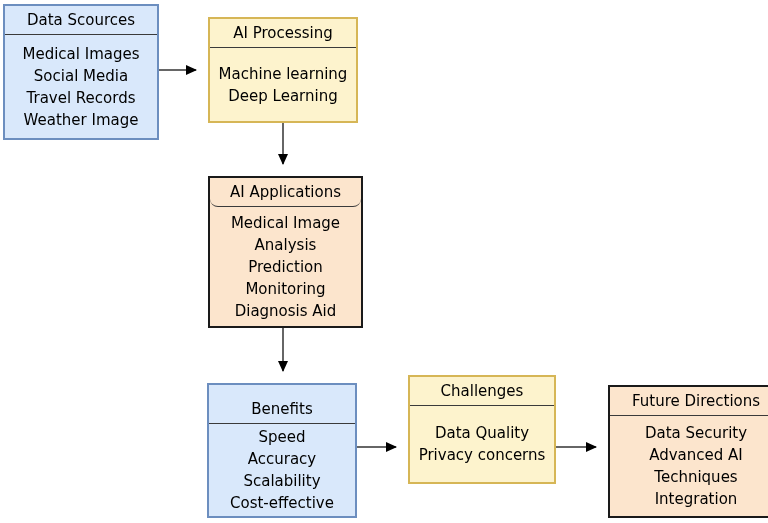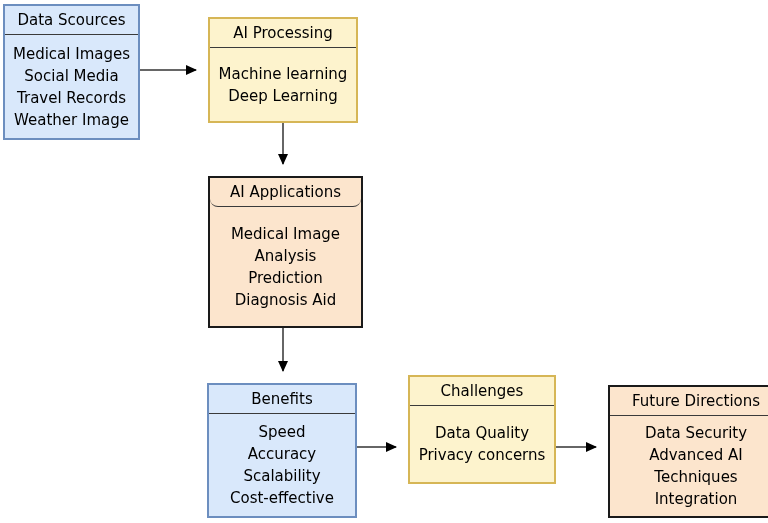--- a/index.html
+++ b/index.html
@@ -65,21 +65,21 @@
         <path d="M0,0 L11,5 L0,10 Z" fill="#000000"></path>
       </marker>
     </defs>
     <line x1="140" y1="70" x2="196" y2="70" stroke-width="2" marker-end="url(#arrowhead)" stroke="#666666"></line>
     <line x1="283" y1="123" x2="283" y2="164" stroke-width="2" marker-end="url(#arrowhead)" stroke="#666666"></line>
     <line x1="283" y1="328" x2="283" y2="371" stroke-width="2" marker-end="url(#arrowhead)" stroke="#666666"></line>
     <line x1="357" y1="447" x2="396" y2="447" stroke-width="2" marker-end="url(#arrowhead)" stroke="#666666"></line>
     <line x1="556" y1="447" x2="596" y2="447" stroke-width="2" marker-end="url(#arrowhead)" stroke="#666666"></line>
   </svg>
 
-  <div class="node" style="left: 3px; top: 4px; width: 137px; height: 136px; background-color: rgb(217, 232, 251); border-color: rgb(108, 142, 191);">
+  <div class="node" style="left: 3px; top: 4px; width: 156px; height: 136px; background-color: rgb(217, 232, 251); border-color: rgb(108, 142, 191);">
     <div class="node-header" style="border-bottom-color: rgb(58, 58, 58);">Data Scources</div>
     <div class="node-body">
       <div class="node-item">Medical Images</div>
       <div class="node-item">Social Media</div>
       <div class="node-item">Travel Records</div>
       <div class="node-item">Weather Image</div>
     </div>
   </div>
 
   <div class="node" style="left: 208px; top: 17px; width: 150px; height: 106px; background-color: rgb(253, 243, 205); border-color: rgb(214, 182, 86);">
@@ -88,26 +88,27 @@
       <div class="node-item">Machine learning</div>
       <div class="node-item">Deep Learning</div>
     </div>
   </div>
 
   <div class="node" style="left: 208px; top: 176px; width: 155px; height: 152px; background-color: rgb(252, 229, 205); border-color: rgb(26, 26, 26);">
     <div class="node-header" style="border-bottom-color: rgb(58, 58, 58); border-radius: 8px;">AI Applications</div>
     <div class="node-body">
       <div class="node-item">Medical Image Analysis</div>
       <div class="node-item">Prediction</div>
+      <div class="node-item">Monitoring</div>
       <div class="node-item">Diagnosis Aid</div>
     </div>
   </div>
 
   <div class="node" style="left: 207px; top: 383px; width: 150px; height: 135px; background-color: rgb(217, 232, 251); border-color: rgb(108, 142, 191);">
-    <div class="node-header" style="border-bottom-color: rgb(58, 58, 58);">Benefits</div>
+    <div class="node-header" style="border-bottom-color: rgb(58, 58, 58); margin-top: 10px;">Benefits</div>
     <div class="node-body">
       <div class="node-item">Speed</div>
       <div class="node-item">Accuracy</div>
       <div class="node-item">Scalability</div>
       <div class="node-item">Cost-effective</div>
     </div>
   </div>
 
   <div class="node" style="left: 408px; top: 375px; width: 148px; height: 109px; background-color: rgb(253, 243, 205); border-color: rgb(214, 182, 86);">
     <div class="node-header" style="border-bottom-color: rgb(58, 58, 58);">Challenges</div>

